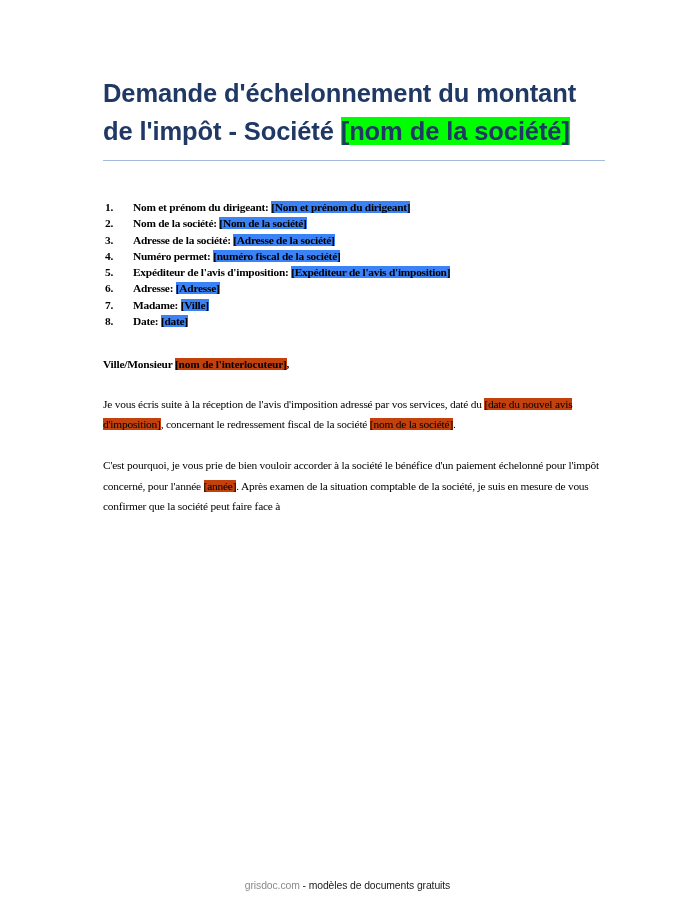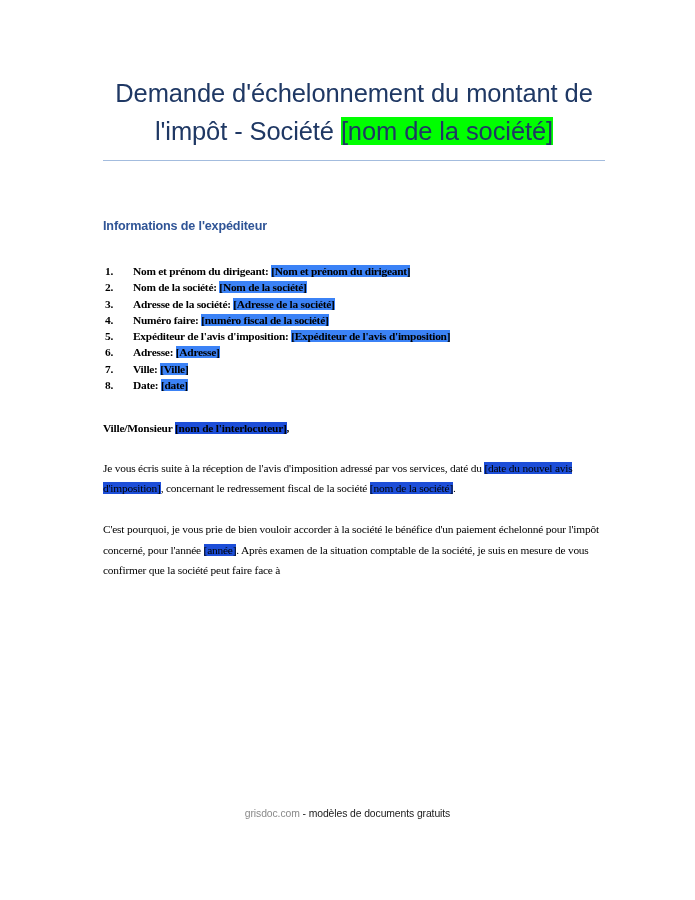--- a/index.html
+++ b/index.html
@@ -28,25 +28,24 @@
     top: 0;
     width: 502px;
   }
 
   
   .doc-title {
     font-family: "Liberation Sans", sans-serif;
     font-size: 25.5px;
     line-height: 38px;
     color: #1F3864;
-    font-weight: 400;
+    font-weight: 700;
     margin: 0;
     padding-top: 74px;
     letter-spacing: -0.1px;
-    text-align: center;
   }
   .doc-title .hl {
     background: #00FF00;
     color: #1F3864;
     box-decoration-break: clone;
     -webkit-box-decoration-break: clone;
   }
 
   .title-rule {
     margin-top: 10px;
@@ -114,63 +113,62 @@
     font-size: 11.4px;
     line-height: 20.4px;
     color: #000;
     font-weight: 400;
     margin: 0;
     padding-top: 21px;
     letter-spacing: -0.2px;
     text-align: left;
   }
   .body-para .hl, .salutation .hl {
-    background: #1d4ed8;
+    background: #c2410c;
     color: #000000;
     box-decoration-break: clone;
     margin-top: 24px;
     -webkit-box-decoration-break: clone;
   }
 
   
   .footer {
     position: absolute;
     left: 0;
     right: 0;
-    top: 808px;
+    top: 880px;
     text-align: center;
     font-family: "Liberation Sans", sans-serif;
     font-size: 10.4px;
     color: #1a1a1a;
     letter-spacing: -0.1px;
   }
   .footer .brand {
     color: #8a8a8a;
   }
 </style>
 </head>
 <body>
 
 <div class="page">
   <div class="content">
 
     <h1 class="doc-title" id="doc-title"><span>Demande d'échelonnement du montant de l'impôt - Société </span><span class="hl">[nom de la société]</span></h1>
 
     <hr class="title-rule">
 
-    <h2 class="section-heading sh-sender">Informations de l'expéditeur</h2>
 
     <ol class="info-list" id="info-list">
         <li><span class="num">1.</span><span>Nom et prénom du dirigeant: </span><span class="hl">[Nom et prénom du dirigeant]</span></li>
         <li><span class="num">2.</span><span>Nom de la société: </span><span class="hl">[Nom de la société]</span></li>
         <li><span class="num">3.</span><span>Adresse de la société: </span><span class="hl">[Adresse de la société]</span></li>
-        <li><span class="num">4.</span><span>Numéro faire: </span><span class="hl">[numéro fiscal de la société]</span></li>
+        <li><span class="num">4.</span><span>Numéro permet: </span><span class="hl">[numéro fiscal de la société]</span></li>
         <li><span class="num">5.</span><span>Expéditeur de l'avis d'imposition: </span><span class="hl">[Expéditeur de l'avis d'imposition]</span></li>
         <li><span class="num">6.</span><span>Adresse: </span><span class="hl">[Adresse]</span></li>
-        <li><span class="num">7.</span><span>Ville: </span><span class="hl">[Ville]</span></li>
+        <li><span class="num">7.</span><span>Madame: </span><span class="hl">[Ville]</span></li>
         <li><span class="num">8.</span><span>Date: </span><span class="hl">[date]</span></li>
       </ol>
 
 
     <p class="salutation" id="salutation"><span>Ville/Monsieur </span><span class="hl">[nom de l'interlocuteur]</span><span>,</span></p>
 
     <div id="body-paragraphs">
         <p class="body-para"><span>Je vous écris suite à la réception de l'avis d'imposition adressé par vos services, daté du </span><span class="hl">[date du nouvel avis d'imposition]</span><span>, concernant le redressement fiscal de la société </span><span class="hl">[nom de la société]</span><span>.</span></p>
         <p class="body-para"><span>C'est pourquoi, je vous prie de bien vouloir accorder à la société le bénéfice d'un paiement échelonné pour l'impôt concerné, pour l'année </span><span class="hl">[année]</span><span>. Après examen de la situation comptable de la société, je suis en mesure de vous confirmer que la société peut faire face à</span></p>
       </div>

